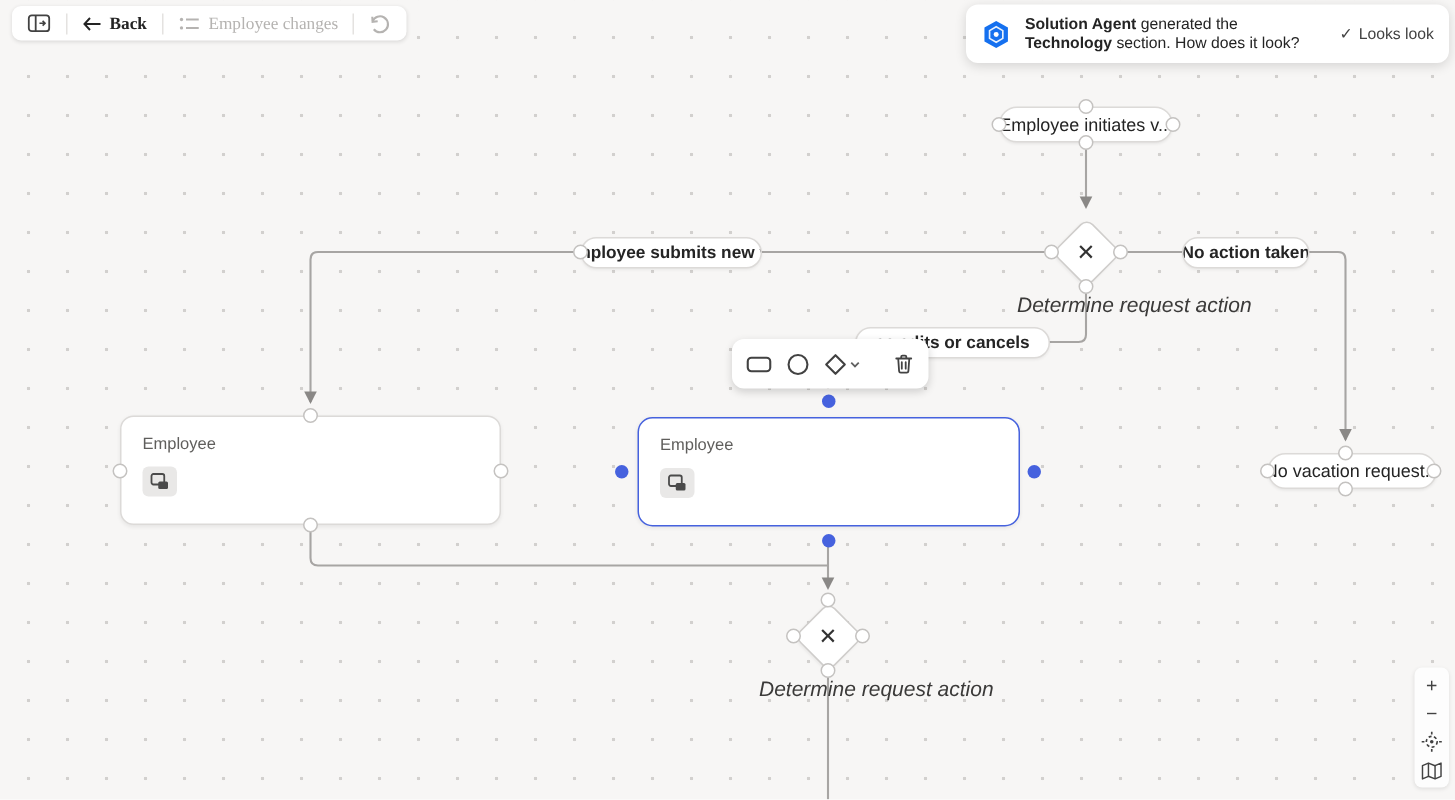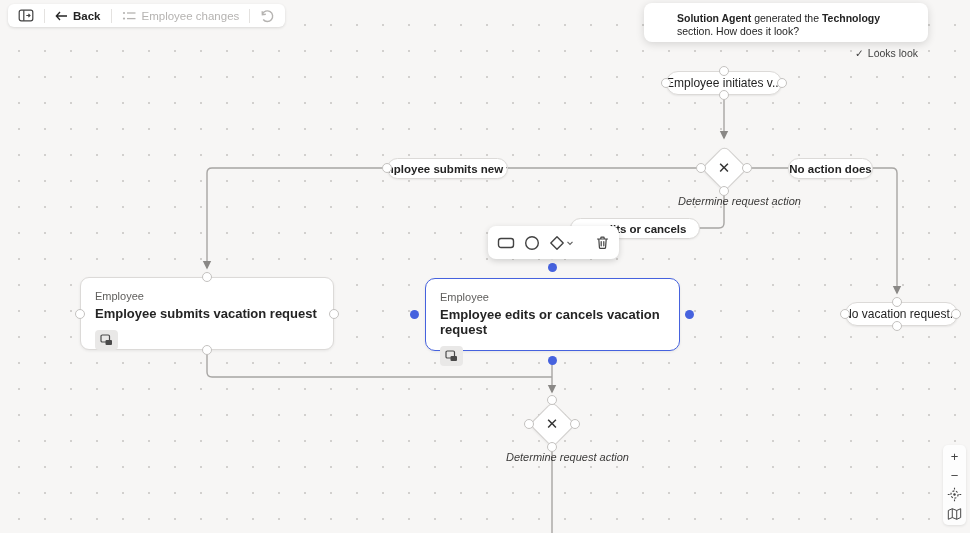--- a/index.html
+++ b/index.html
@@ -31,36 +31,36 @@
   .task.selected{border:1.5px solid var(--accent);border-radius:10px;}
   .task .role{font-size:11px;color:var(--txt2);margin-bottom:4px;}
   .task .title{font-size:13px;font-weight:700;color:var(--txt);}
   .task .badge{margin-top:9px;width:23px;height:20px;background:#e9e8e7;border-radius:4px;
     display:flex;align-items:center;justify-content:center;}
   .diamond{position:absolute;z-index:5;width:46px;height:46px;}
   .diamond .shape{position:absolute;left:6.5px;top:6.5px;width:33px;height:33px;background:#fff;
     border:1px solid #cfcdcb;border-radius:6px;transform:rotate(45deg);box-shadow:0 1px 2px rgba(0,0,0,.06);}
   .diamond .x{position:absolute;left:0;top:0;width:46px;height:46px;display:flex;align-items:center;
     justify-content:center;font-size:15px;color:#333;font-weight:400;}
-  .caption{position:absolute;z-index:5;font-style:italic;font-size:11px;color:#3b3a39;white-space:nowrap;}
+  .caption{position:absolute;z-index:5;font-style:italic;font-size:14px;color:#3b3a39;white-space:nowrap;}
   
   .handle{position:absolute;z-index:8;width:10px;height:10px;border-radius:50%;
     background:#fff;border:1px solid #c4c2c0;}
   .bluedot{position:absolute;z-index:8;width:9px;height:9px;border-radius:50%;background:var(--accent);}
   
   .tl-bar{position:absolute;left:8px;top:4px;z-index:30;height:23px;background:#fff;border-radius:6px;
     box-shadow:0 1px 3px rgba(0,0,0,.12);display:flex;align-items:center;padding:0 6px;gap:6px;}
   .tl-bar .divider{width:1px;height:14px;background:#e4e2e0;}
   .tl-btn{display:flex;align-items:center;gap:5px;border:none;background:none;cursor:pointer;
-    font-family:Liberation Sans, sans-serif;font-size:11.5px;padding:2px 4px;color:var(--txt);}
+    font-family:Liberation Serif, serif;font-size:11.5px;padding:2px 4px;color:var(--txt);}
   .tl-btn.strong{font-weight:700;}
   .tl-btn.disabled{color:var(--disabled);cursor:default;}
   
-  .notif{position:absolute;left:644px;top:3px;z-index:40;width:284px;height:39px;background:#fff;
-    border-radius:8px;box-shadow:0 2px 8px rgba(0,0,0,.14);display:flex;align-items:center;padding:0 10px;gap:9px;flex-direction:column;}
+  .notif{position:absolute;left:644px;top:3px;z-index:40;width:322px;height:39px;background:#fff;
+    border-radius:8px;box-shadow:0 2px 8px rgba(0,0,0,.14);display:flex;align-items:center;padding:0 10px;gap:9px;}
   .notif .msg{width:218px;font-size:10.5px;line-height:13px;color:var(--txt);}
   .notif .msg b{font-weight:700;}
   .notif .ok{display:flex;align-items:center;gap:4px;font-size:10.5px;color:#424242;border:none;
     background:none;cursor:pointer;font-family:inherit;white-space:nowrap;margin-left:auto;}
   
   .shape-bar{position:absolute;left:488px;top:226px;z-index:20;width:131px;height:33px;background:#fff;
     border-radius:8px;box-shadow:0 2px 6px rgba(0,0,0,.16);display:flex;align-items:center;padding:0 9px;gap:9px;}
   .shape-bar .divider{width:1px;height:18px;background:#e4e2e0;margin:0 1px;}
   .icon-btn{display:flex;align-items:center;justify-content:center;border:none;background:none;
     cursor:pointer;padding:0;}
@@ -101,40 +101,38 @@
   <div class="diamond" style="left:701px;top:145px;">
     <div class="shape"></div>
     <div class="x">✕</div>
   </div>
   <div class="caption" style="left:678px;top:195px;">Determine request action</div>
 
   <div class="edgelabel" style="left:387px;top:158px;width:121px;">
     <span>Employee submits new va</span>
   </div>
   <div class="edgelabel" style="left:788px;top:158px;width:85px;">
-    <span>No action does</span>
+    <span>No action taken</span>
   </div>
   <div class="edgelabel" style="left:570px;top:218px;width:130px;">
     <span>ee edits or cancels</span>
   </div>
 
   <div class="task" style="left:80px;top:277px;width:254px;height:73px;">
     <div class="role">Employee</div>
-    <div class="title">Employee submits vacation request</div>
     <div class="badge">
       <svg width="13" height="12" viewBox="0 0 13 12">
         <rect x="1" y="1" width="8.5" height="7" rx="1.3" fill="none" stroke="#4a4a4a" stroke-width="1.2"></rect>
         <rect x="5.5" y="6" width="6.5" height="5" rx="1" fill="#4a4a4a"></rect>
       </svg>
     </div>
   </div>
 
   <div class="task selected" style="left:425px;top:278px;width:255px;height:73px;">
     <div class="role">Employee</div>
-    <div class="title">Employee edits or cancels vacation request</div>
     <div class="badge">
       <svg width="13" height="12" viewBox="0 0 13 12">
         <rect x="1" y="1" width="8.5" height="7" rx="1.3" fill="none" stroke="#4a4a4a" stroke-width="1.2"></rect>
         <rect x="5.5" y="6" width="6.5" height="5" rx="1" fill="#4a4a4a"></rect>
       </svg>
     </div>
   </div>
 
   <div class="pill" style="left:845px;top:302px;width:113px;height:24px;">
     <span>No vacation request...</span>

